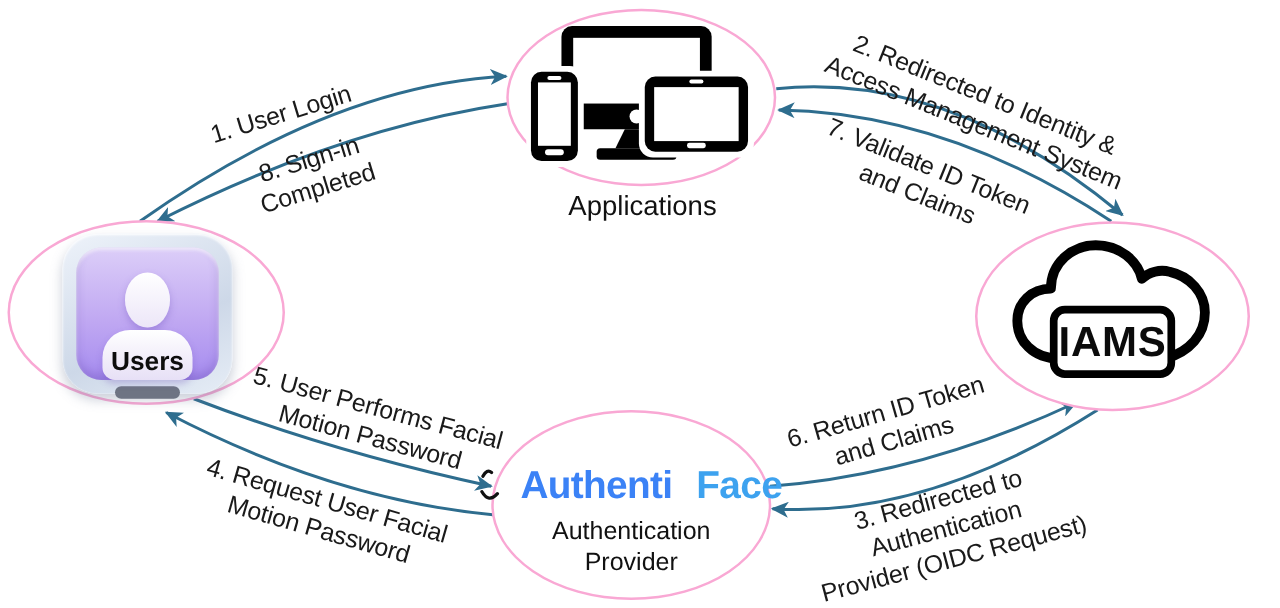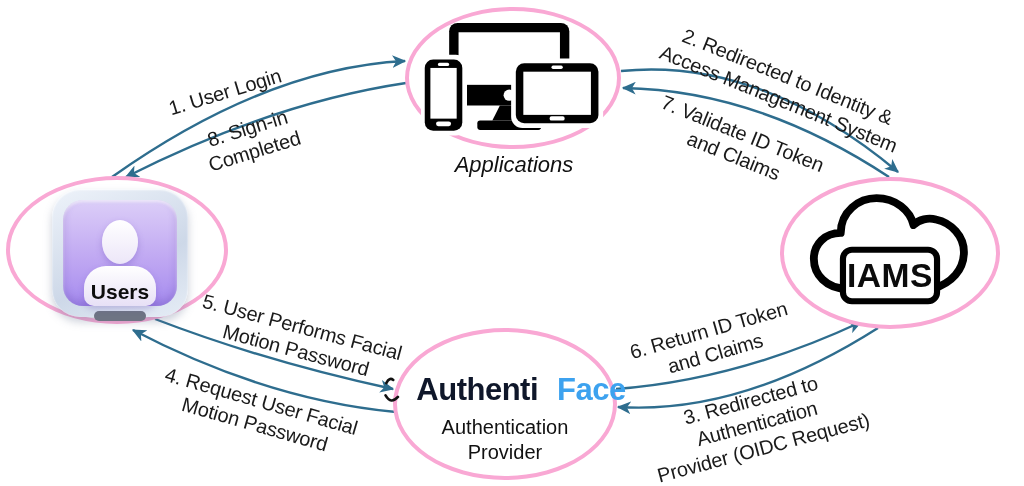--- a/index.html
+++ b/index.html
@@ -1,24 +1,24 @@
 <!DOCTYPE html>
 <html><head>
 <meta charset="utf-8">
 <style>
   html,body{margin:0;padding:0;background:#fff;}
   .stage{position:relative;width:1024px;height:486px;background:#ffffff;overflow:hidden;
          font-family:"Liberation Sans",sans-serif;color:#1a1a1a;}
   .arrows{position:absolute;left:0;top:0;width:1024px;height:486px;}
-  .node{position:absolute;box-sizing:border-box;border:4px solid #f9a8d4;border-radius:50%;
+  .node{position:absolute;box-sizing:border-box;border:2px solid #f9a8d4;border-radius:50%;
         background:#fff;}
   .flow-label{position:absolute;font-size:20px;line-height:1.22;letter-spacing:-0.2px;
         color:#1a1a1a;text-align:center;white-space:pre-line;width:max-content;}
   .node-caption{position:absolute;font-size:22px;color:#111;transform:translateX(-50%);
-        white-space:nowrap;font-style:italic;}
+        white-space:nowrap;}
   
   .users-icon{position:absolute;left:42px;top:9px;width:136px;height:128px;border-radius:28px;
         background:linear-gradient(155deg,#eef3fa 0%,#cdd8e8 60%,#e6edf6 100%);
         box-shadow:0 5px 9px rgba(110,120,150,.35), inset 0 1px 2px #ffffff;z-index:0;}
   .users-tab{position:absolute;z-index:-1;bottom:-4px;left:50%;transform:translateX(-50%);
         width:52px;height:10px;border-radius:5px;background:#6e7483;}
   .users-inner{position:absolute;inset:11px;border-radius:20px;
         background:linear-gradient(180deg,#dccef8 0%,#c0a8f2 55%,#a58bef 100%);
         box-shadow:inset 0 -4px 8px rgba(90,60,160,.28), inset 0 2px 3px rgba(255,255,255,.7);}
   .person-head{position:absolute;left:50%;transform:translateX(-50%);top:20px;width:36px;height:44px;
@@ -27,21 +27,21 @@
   .person-body{position:absolute;left:50%;transform:translateX(-50%);top:66px;width:72px;height:40px;
         border-radius:22px 22px 10px 10px;background:linear-gradient(180deg,#ffffff,#e7e0f6);
         box-shadow:0 3px 6px rgba(110,80,185,.3);}
   .users-label{position:absolute;bottom:2px;width:100%;text-align:center;font-size:21px;
         font-weight:600;color:#0d0d0d;}
   
   .af-content{position:absolute;inset:0;display:flex;flex-direction:column;align-items:center;
         padding-top:40px;box-sizing:border-box;}
   .af-logo{display:flex;align-items:center;gap:3px;}
   .af-logo .t{font-size:31px;font-weight:600;letter-spacing:-0.5px;}
-  .af-black{color:#0f172a;margin-left:12px;}
+  .af-black{color:#3b82f6;margin-left:12px;}
   .af-blue{color:#3da2ef;margin-left:16px;}
   .af-caption{margin-top:7px;font-size:20px;line-height:1.25;text-align:center;
         white-space:pre-line;color:#111;}
   .dev-svg{position:absolute;left:50%;top:10px;transform:translateX(-50%);}
   .iams-svg{position:absolute;left:50%;top:6px;transform:translateX(-50%);}
 </style>
 </head>
 <body>
 
 <div class="stage">

